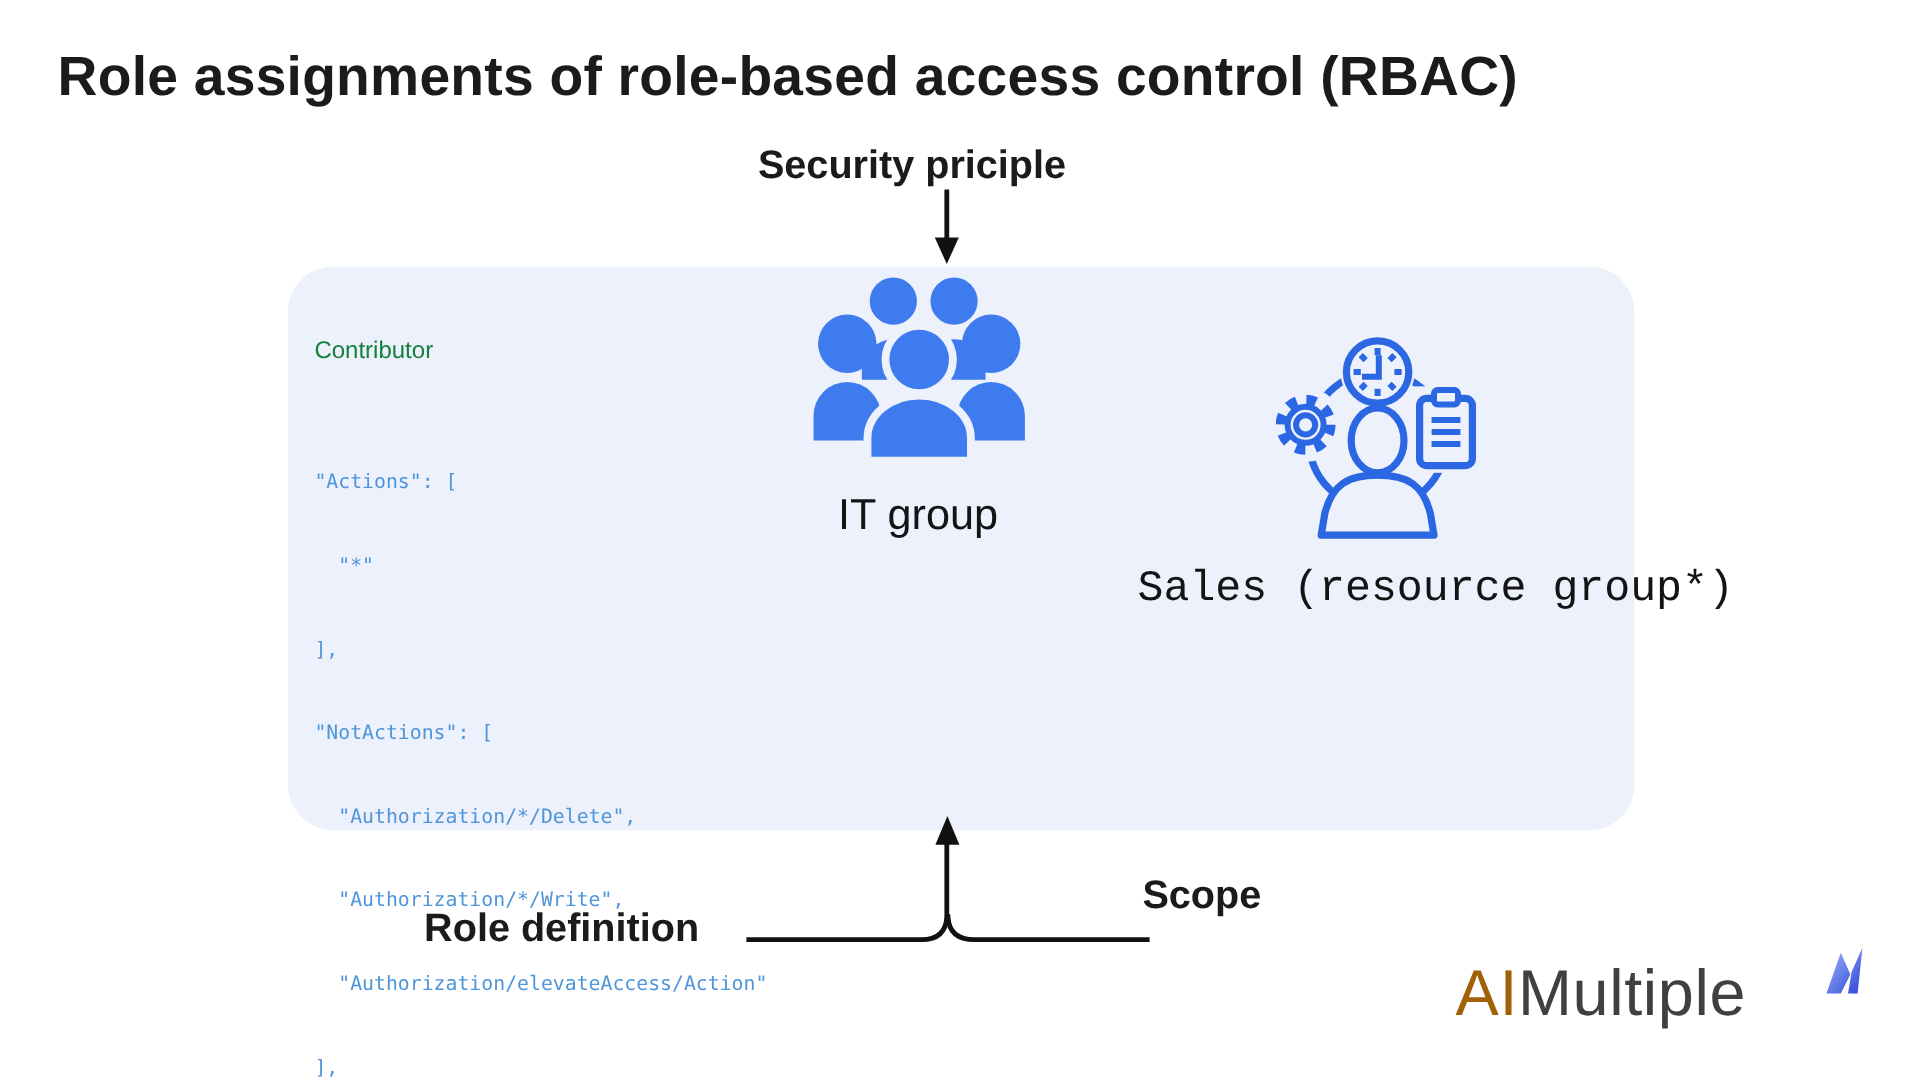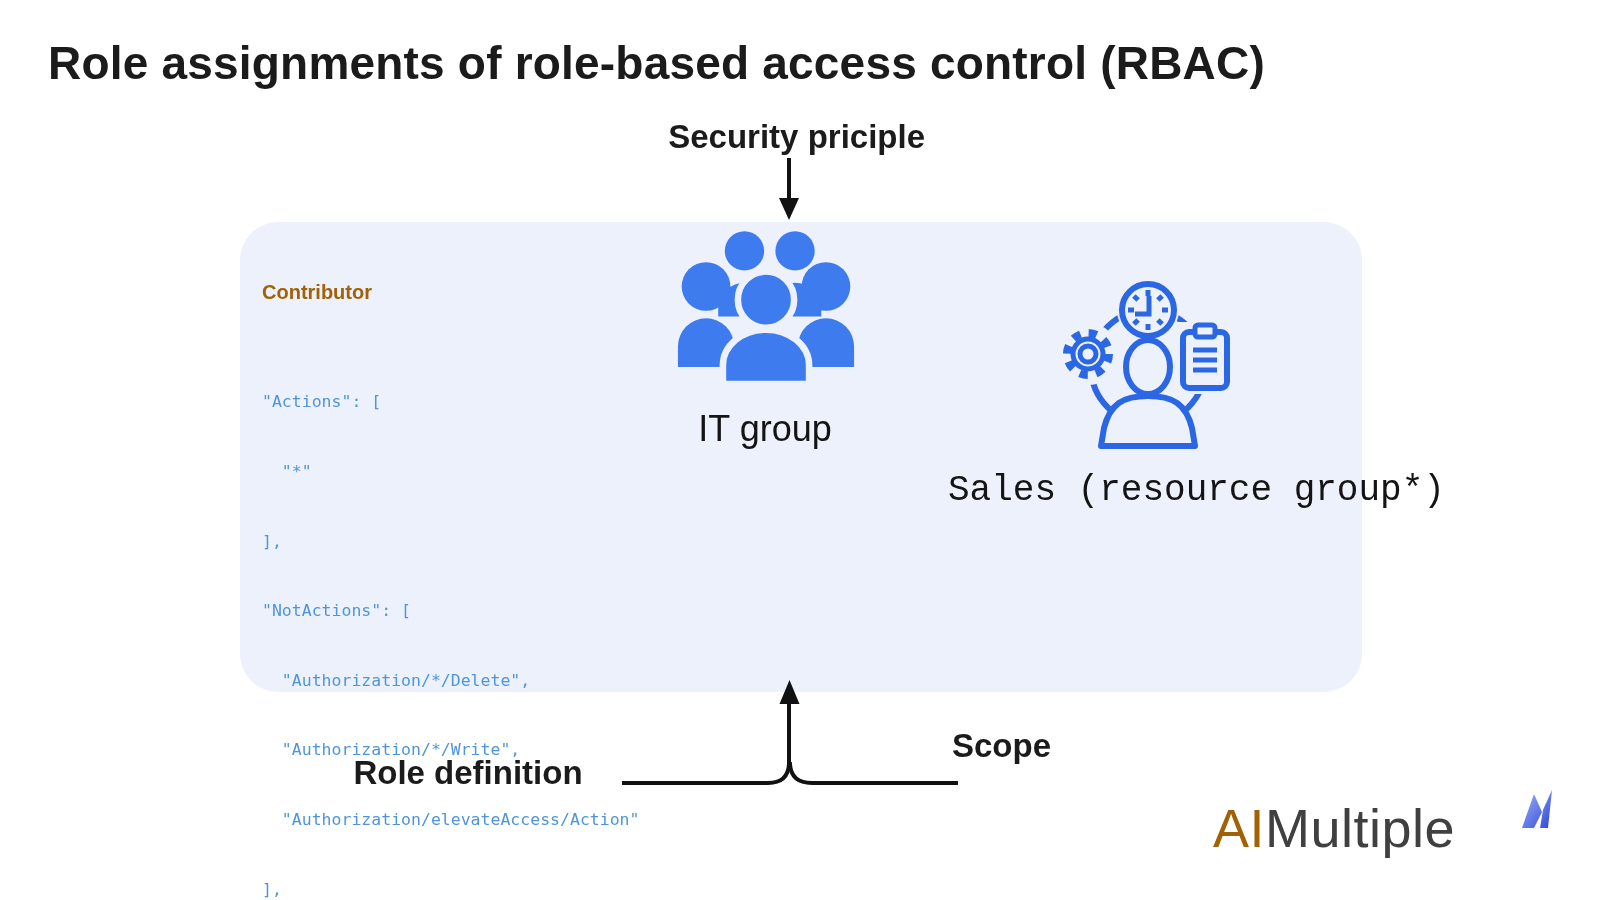--- a/index.html
+++ b/index.html
@@ -22,36 +22,36 @@
     letter-spacing: 0.2px;
     color: #1b1b1b;
   }
 
   .callout-label {
     font-size: 33px;
     font-weight: 600;
     color: #1b1b1b;
     white-space: nowrap;
   }
-  .label-security { left: 595px; top: 118px; width: 330px; text-align: right; }
+  .label-security { left: 595px; top: 118px; width: 330px; text-align: center; }
   .label-role-definition { left: 318px; top: 754px; width: 300px; text-align: center; }
   .label-scope { left: 952px; top: 727px; }
 
   .main-box {
     left: 240px; top: 222px;
     width: 1122px; height: 470px;
     background: #edf1fb;
     border-radius: 38px;
   }
 
   .contributor-label {
     left: 262px; top: 281px;
     font-size: 20px;
-    font-weight: 700;
-    color: #a16207;
+    font-weight: 400;
+    color: #15803d;
   }
 
   .code-block {
     left: 262px; top: 344px;
     font-family: "DejaVu Sans Mono", monospace;
     font-size: 16.5px;
     line-height: 23.2px;
     color: #4f95da;
     white-space: pre;
   }

